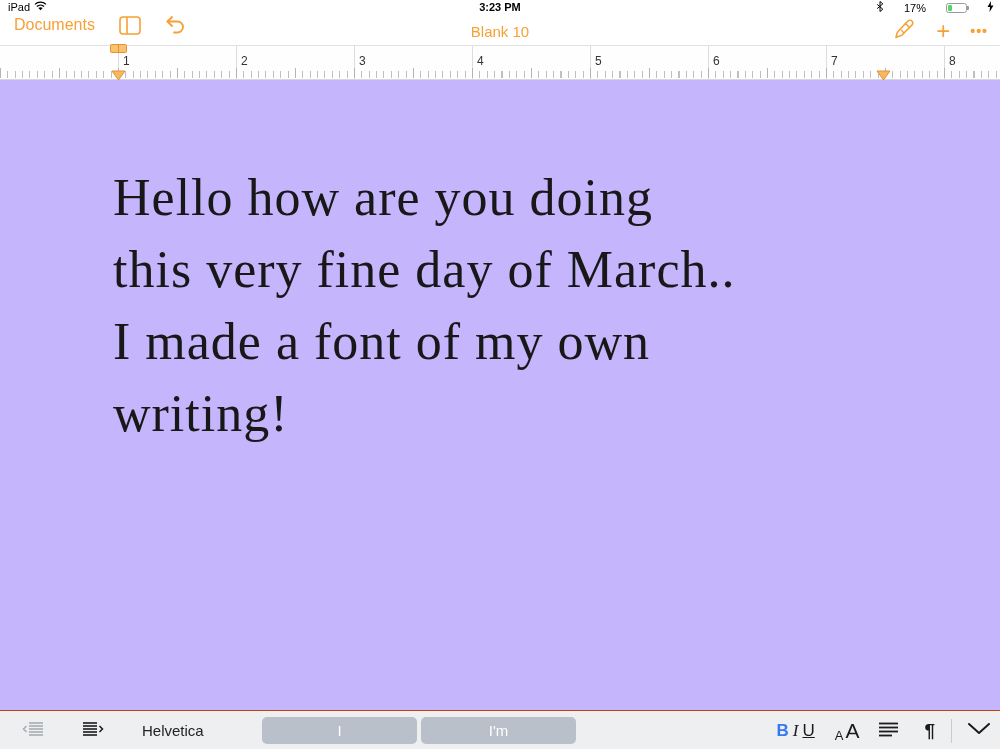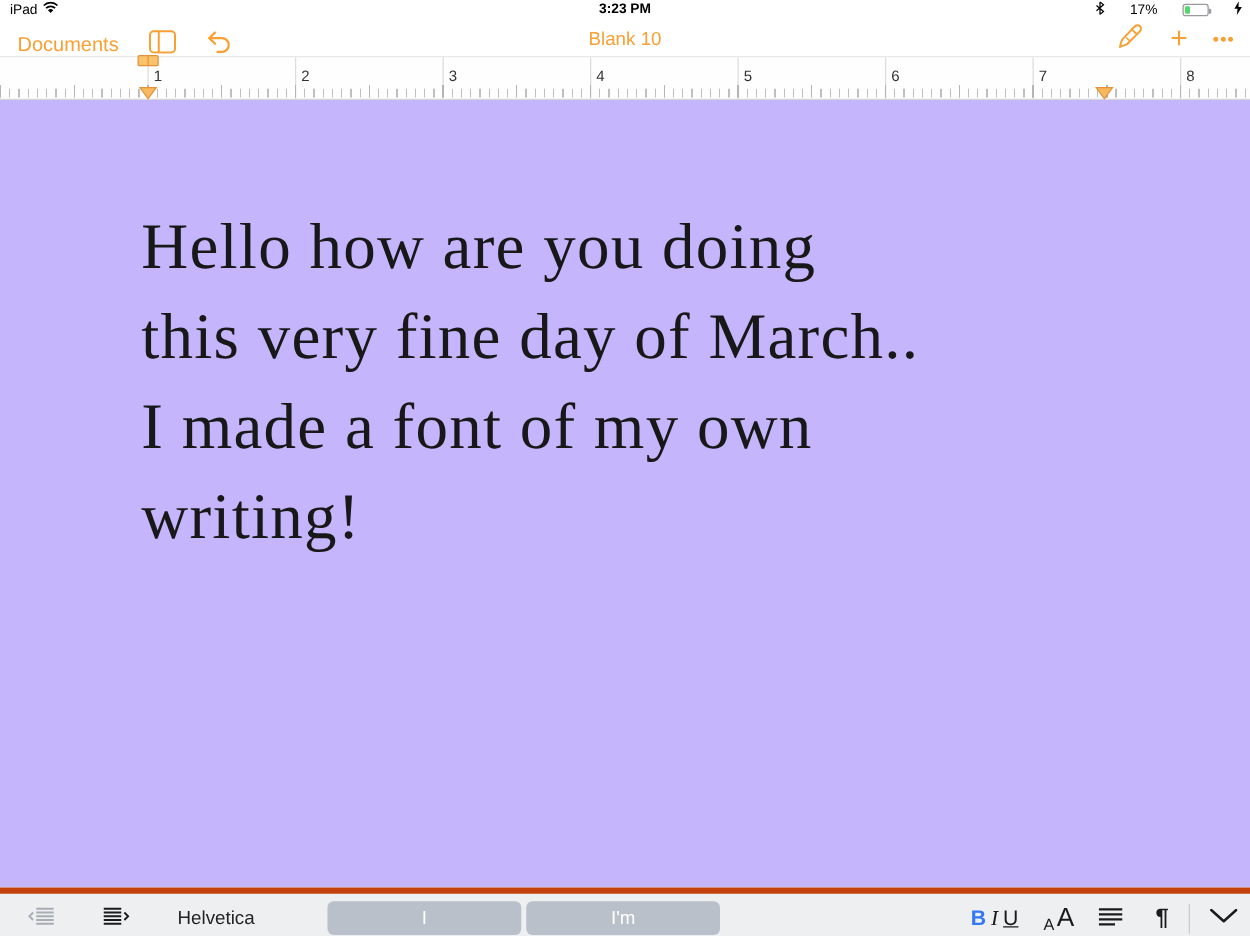--- a/index.html
+++ b/index.html
@@ -12,21 +12,21 @@
   .status-bar { position:absolute; left:0; top:0; width:100%; height:16px; display:flex; align-items:center; font-size:11px; color:#000; }
   .sb-left { position:absolute; left:8px; top:1px; display:flex; align-items:center; gap:4px; }
   .sb-center { position:absolute; left:0; right:0; top:1px; text-align:center; font-weight:700; }
   .sb-right { position:absolute; right:6px; top:1px; display:flex; align-items:center; gap:20px;text-align:center; }
   .battery { position:relative; width:21px; height:10px; border:1px solid #9a9a9e; border-radius:2.5px; }
   .battery::after { content:""; position:absolute; right:-3px; top:2.5px; width:2px; height:4px; background:#9a9a9e; border-radius:0 1px 1px 0; }
   .battery-fill { position:absolute; left:1px; top:1px; bottom:1px; width:4px; border-radius:1px; }
 
   
   .toolbar { position:absolute; left:0; top:16px; width:100%; height:30px; background:#fff; border-bottom:1px solid #e2e2e4; }
-  .tb-left { position:absolute; left:14px; top:0; height:30px; display:flex; align-items:flex-end; gap:24px; }
+  .tb-left { position:absolute; left:14px; top:0; height:30px; display:flex; align-items:flex-start; gap:24px; }
   .tb-center { position:absolute; left:0; right:0; top:0; height:30px; display:flex; align-items:center; justify-content:center; }
   .tb-right { position:absolute; right:12px; top:0; height:30px; display:flex; align-items:center; gap:20px; }
   .documents-btn { font-size:16px; border:none; background:none; cursor:pointer; }
   .doc-title { font-size:15px; font-weight:400; }
   .icon-btn { background:none; border:none; cursor:pointer; display:flex; align-items:center; justify-content:center; padding:0; }
   .plus-glyph { font-size:24px; font-weight:300; line-height:20px; }
   .ellipsis-glyph { font-size:14px; font-weight:700; letter-spacing:1px; }
 
   
   .ruler { position:absolute; left:0; top:46px; width:100%; height:34px; background:#fefefe; border-bottom:1px solid #d8d8da; }
@@ -38,21 +38,21 @@
   .inch-num { position:absolute; top:8px; font-size:12px; color:#333; }
   .marker-rect { position:absolute; width:17px; height:9px; top:-2px; background:#f9c36c; border:1px solid #e2923a; border-radius:1.5px; }
   .marker-rect::after { content:""; position:absolute; left:7px; top:0; bottom:0; width:1px; background:#e2923a; }
   .tri { position:absolute; top:21px; }
 
   
   .document { position:absolute; left:0; top:80px; width:100%; height:630px; background:#c4b5fd; cursor:text; }
   .doc-text { position:absolute; left:113px; top:82px; font-family:cursive; font-size:52px; line-height:72px; color:#181818; font-weight:500; letter-spacing:1px; white-space:pre; }
 
   
-  .bottom-bar { position:absolute; left:0; bottom:0; width:100%; height:39px; background:#edeff1; border-top:5px solid #c2410c; }
+  .bottom-bar { position:absolute; left:0; bottom:0; width:100%; height:39px; background:#edeff1; border-top:1px solid #c2410c; }
   .bb-left { position:absolute; left:0; top:0; height:39px; display:flex; align-items:center; }
   .bb-suggestions { position:absolute; left:262px; top:6px; display:flex; gap:4px; }
   .suggestion { width:155px; height:27px; background:#b9c0c9; border:none; border-radius:5px; color:#fff; font-size:15px; display:flex; align-items:center; justify-content:center; cursor:pointer; }
   .bb-right { position:absolute; right:10px; top:0; height:39px; display:flex; align-items:center; }
   .fmt-b { font-size:17px; font-weight:800; border:none; background:none; cursor:pointer; padding:0 2px; }
   .fmt-i { font-size:17px; font-style:italic; font-family:"Liberation Serif", serif; color:#1b1b1b; border:none; background:none; cursor:pointer; padding:0 2px; }
   .fmt-u { font-size:17px; text-decoration:underline; color:#1b1b1b; border:none; background:none; cursor:pointer; padding:0 2px; }
   .fmt-a-small { font-size:13px; color:#1b1b1b; }
   .fmt-a-big { font-size:21px; color:#1b1b1b; font-weight:500; }
   .pilcrow { font-size:19px; font-weight:700; color:#1b1b1b; border:none; background:none; cursor:pointer; }

